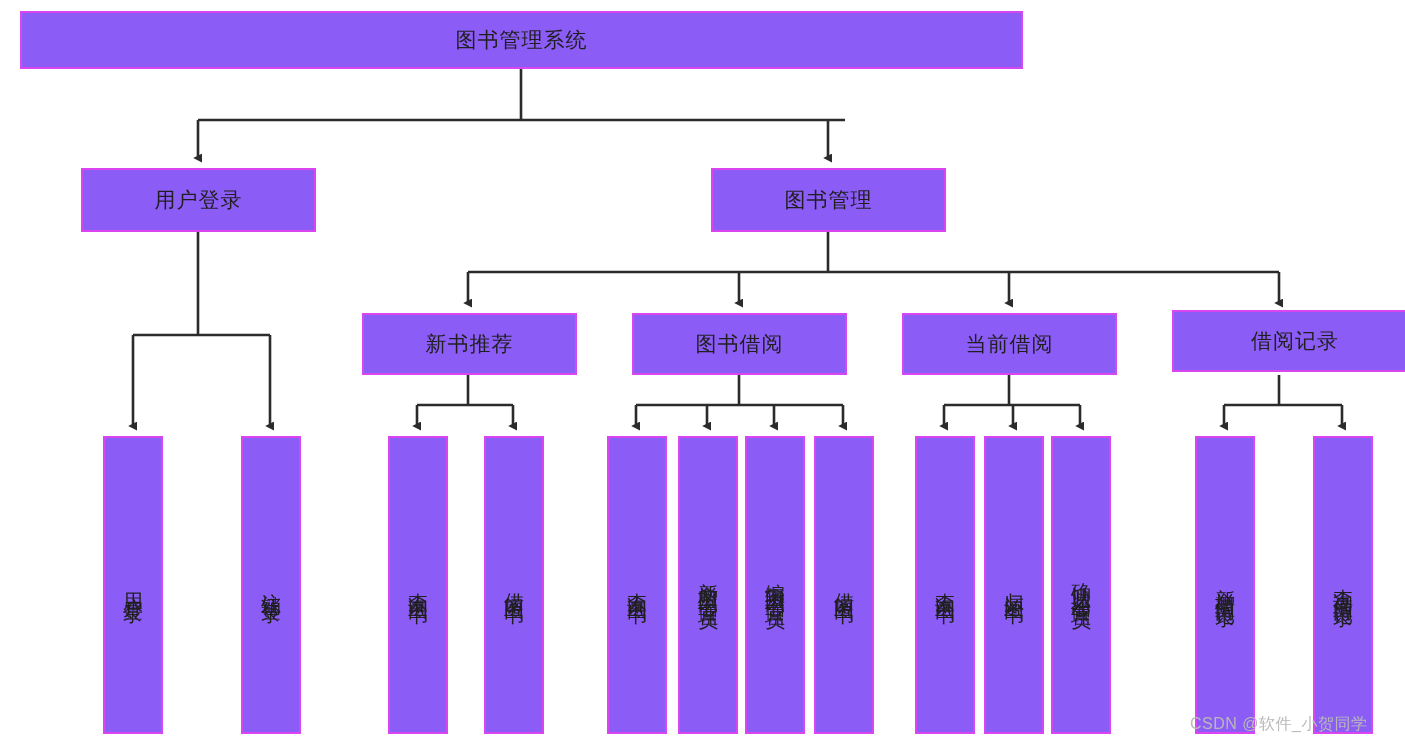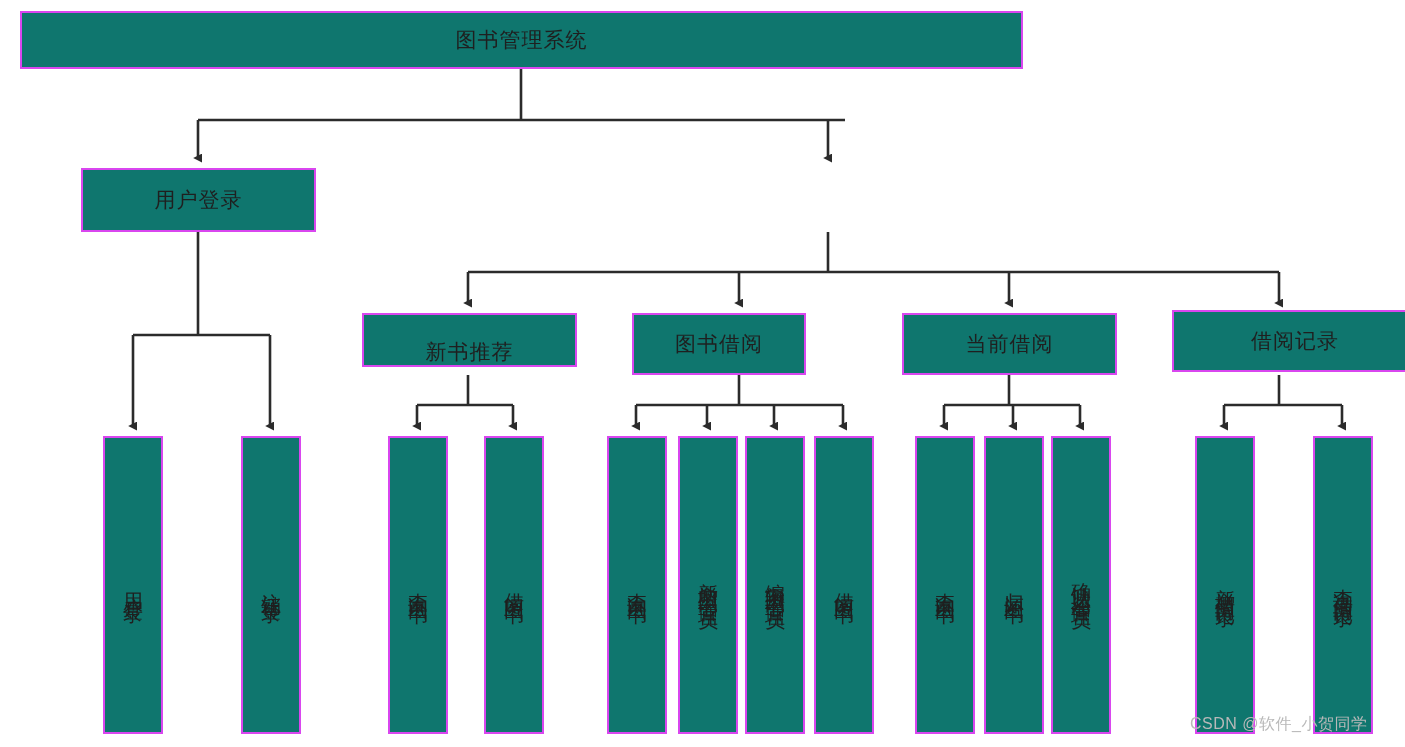--- a/index.html
+++ b/index.html
@@ -22,21 +22,21 @@
     position: absolute;
     left: 0;
     top: 0;
     width: 1405px;
     height: 747px;
     pointer-events: none;
   }
   .node {
     position: absolute;
     box-sizing: border-box;
-    background: #0f766e;
+    background: #8b5cf6;
     border: 2px solid #d946ef;
     display: flex;
     align-items: center;
     justify-content: center;
     text-align: center;
   }
   .node.root {
     border-width: 2px;
   }
   .node-label {
@@ -123,25 +123,28 @@
     </g>
   </svg>
 
   <div class="node root" style="left:20px; top:11px; width:1003px; height:58px;">
     <span class="node-label">图书管理系统</span>
   </div>
 
   <div class="node" style="left:81px; top:168px; width:235px; height:64px;">
     <span class="node-label">用户登录</span>
   </div>
+  <div class="node" style="left:711px; top:168px; width:235px; height:64px;">
+    <span class="node-label">图书管理</span>
+  </div>
 
-  <div class="node" style="left:362px; top:313px; width:215px; height:54px;align-items:flex-end;">
+  <div class="node" style="left:362px; top:313px; width:215px; height:62px;">
     <span class="node-label">新书推荐</span>
   </div>
-  <div class="node" style="left:632px; top:313px; width:174px; height:62px;">
+  <div class="node" style="left:632px; top:313px; width:215px; height:62px;">
     <span class="node-label">图书借阅</span>
   </div>
   <div class="node" style="left:902px; top:313px; width:215px; height:62px;justify-content:center;">
     <span class="node-label">当前借阅</span>
   </div>
   <div class="node" style="left:1172px; top:310px; width:246px; height:62px;">
     <span class="node-label">借阅记录</span>
   </div>
 
   <div class="node leaf" style="left:103px; top:436px; width:60px; height:298px;">

